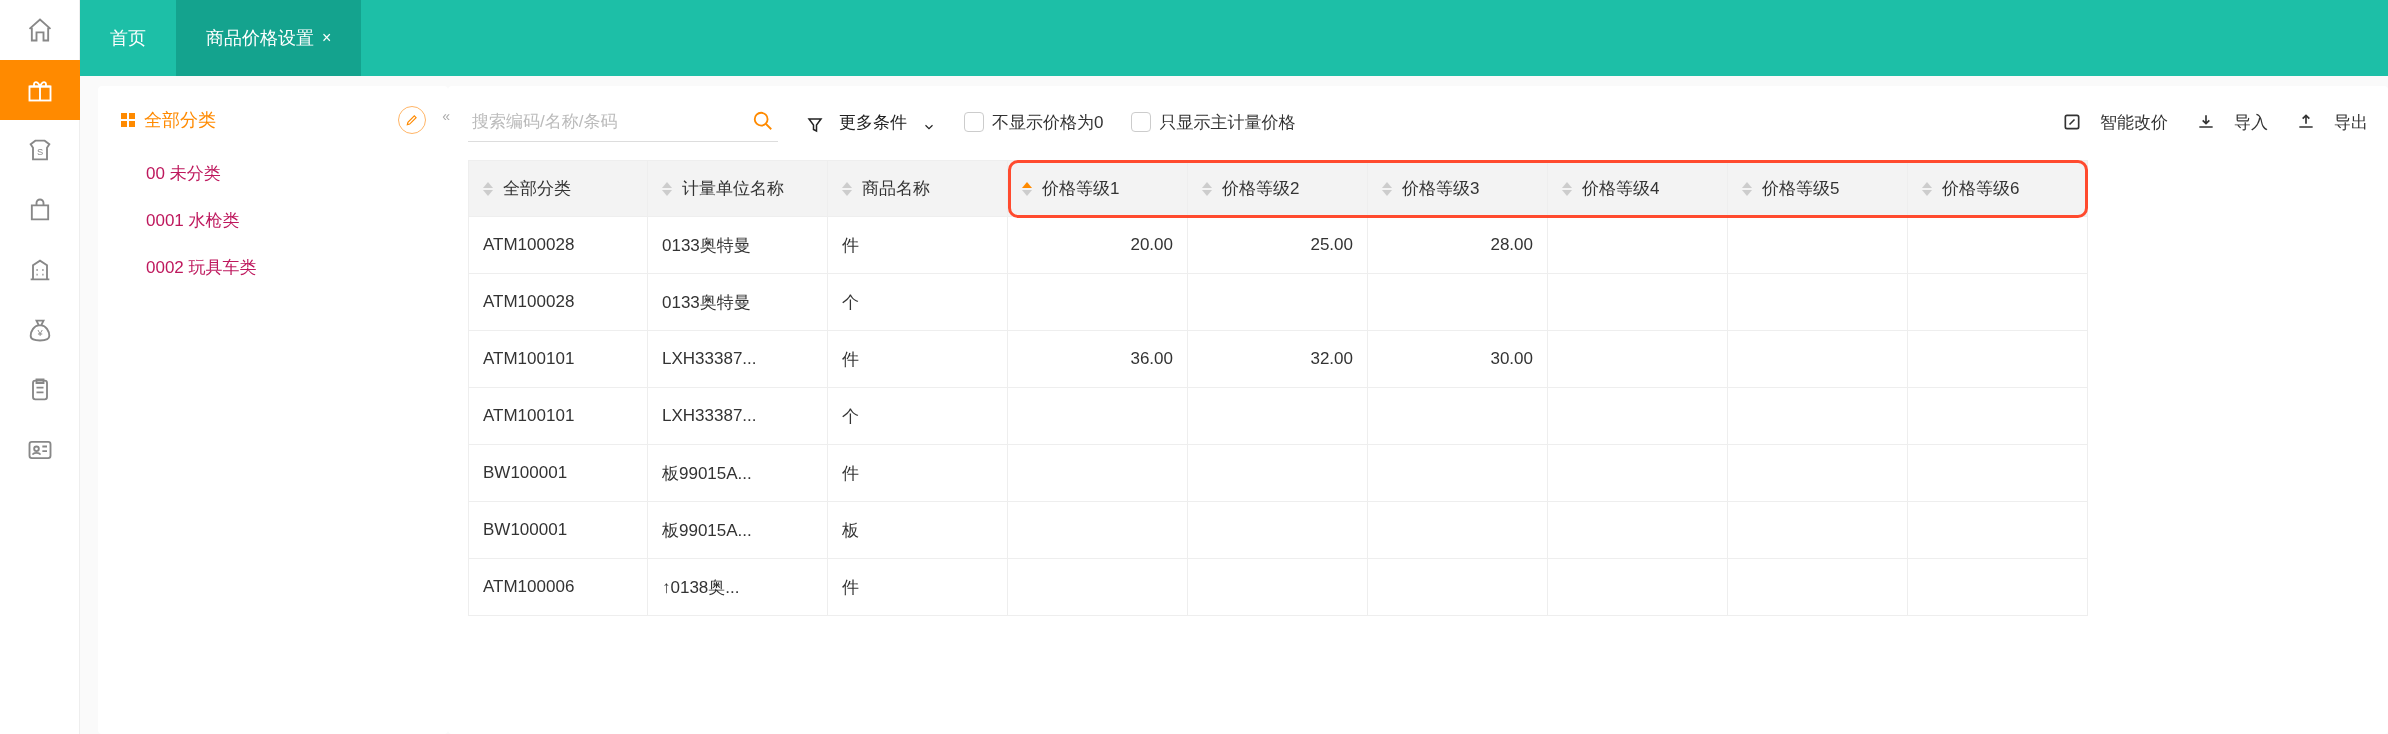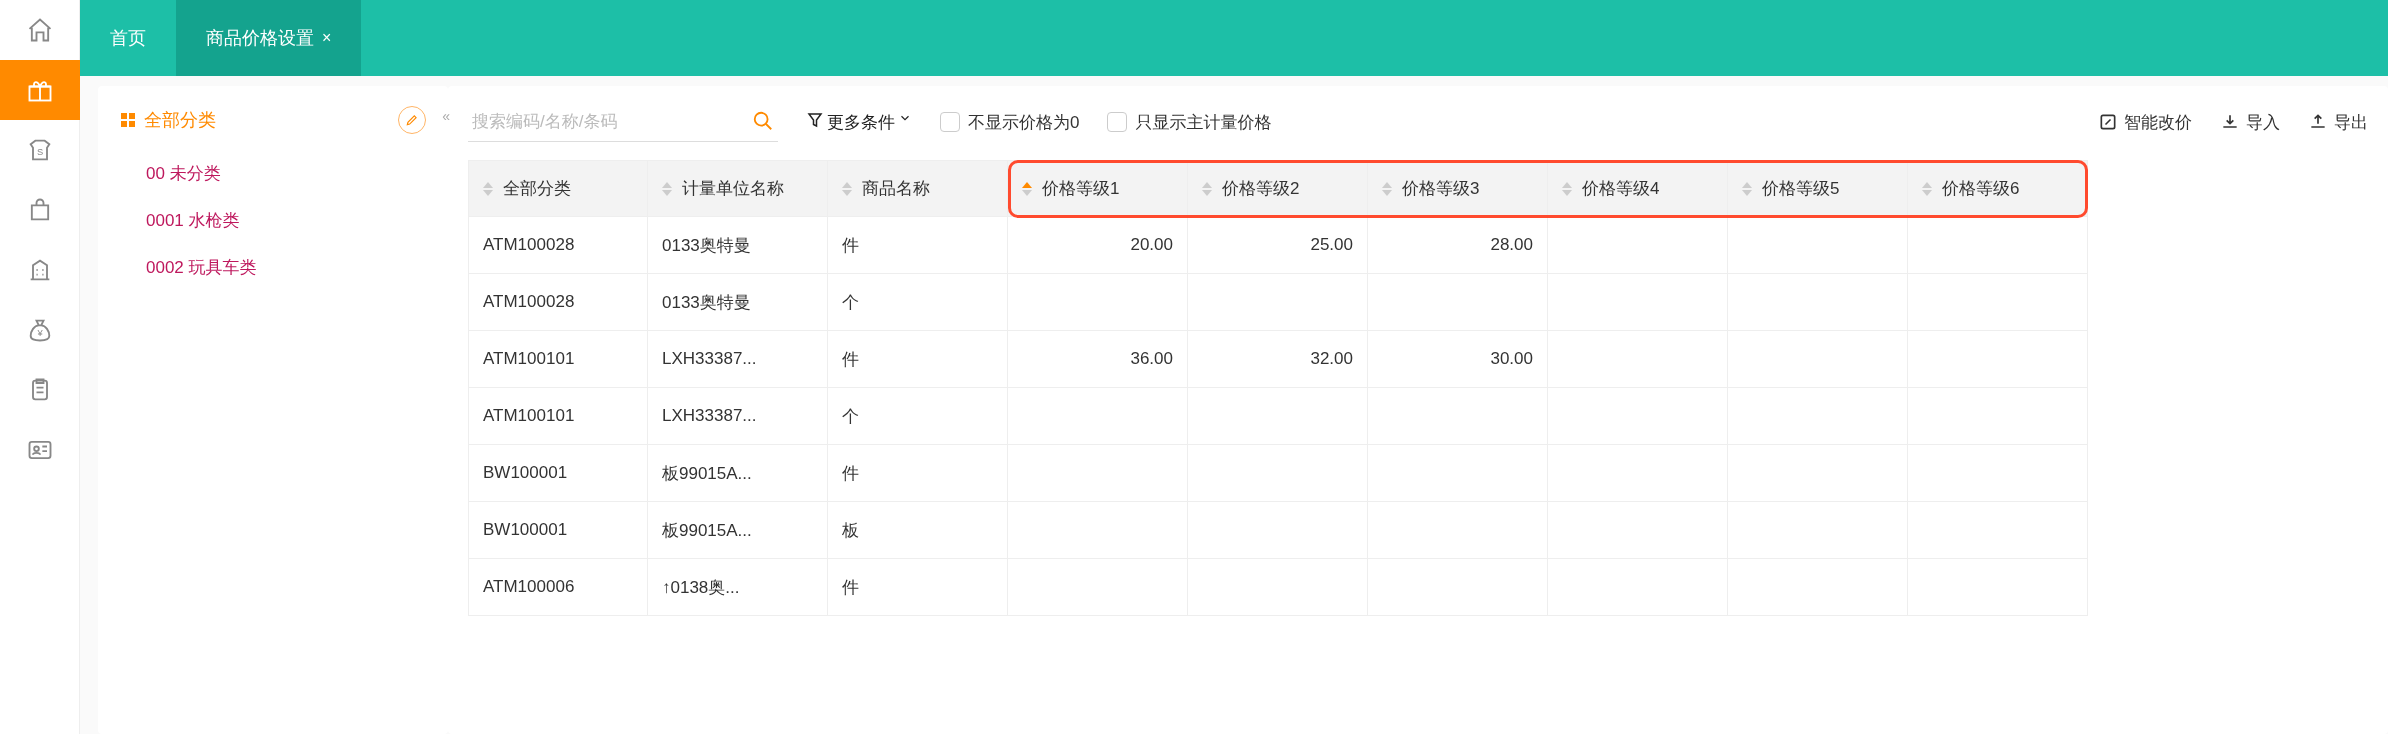--- a/index.html
+++ b/index.html
@@ -39,29 +39,29 @@
 
 .panel { flex: 1; background: #fff; margin-right: 0; border-radius: 4px; padding: 16px 20px 0 20px; display: flex; flex-direction: column; min-width: 0; }
 
 .toolbar { display: flex; align-items: center; gap: 28px; margin-bottom: 18px; }
 .searchbox { position: relative; width: 310px; }
 .searchbox input { width: 100%; height: 40px; border: none; border-bottom: 1px solid #ddd; padding: 0 36px 0 4px; font-size: 17px; outline: none; background: transparent; }
 .searchbox input::placeholder { color: #bbb; }
 .searchbox .sicon { position: absolute; right: 4px; top: 8px; color: #ff8a00; }
 .searchbox .sicon svg { width: 22px; height: 22px; }
 
-.filter-btn { display: flex; align-items: flex-start; gap: 3px; font-size: 17px; color: #222; cursor: pointer; }
+.filter-btn { display: flex; align-items: flex-end; gap: 15px; font-size: 17px; color: #222; cursor: pointer; }
 .filter-btn svg { width: 18px; height: 18px; }
 
 .checkbox-opt { display: flex; align-items: center; gap: 8px; font-size: 17px; color: #333; cursor: pointer; }
 .checkbox-opt .box { width: 20px; height: 20px; border: 1.5px solid #ccc; border-radius: 4px; }
 
 .toolbar-spacer { flex: 1; }
 
-.action-btn { display: flex; align-items: center; gap: 6px; font-size: 17px; color: #333; cursor: pointer; }
+.action-btn { display: flex; align-items: center; gap: 18px; font-size: 17px; color: #333; cursor: pointer; }
 .action-btn svg { width: 20px; height: 20px; }
 
 
 .table-wrap { position: relative; flex: 1; overflow: hidden; }
 .grid { display: grid; grid-template-columns: 180px 180px 180px repeat(6, 180px); }
 .th, .td { border-bottom: 1px solid #eee; border-right: 1px solid #eee; height: 57px; display: flex; align-items: center; padding: 0 14px; font-size: 17px; }
 .th { background: #f3f3f3; color: #333; font-weight: 500; border-top: 1px solid #eee; }
 .th.first, .td.first { border-left: 1px solid #eee; }
 .th .sort { width: 12px; margin-right: 8px; display: inline-flex; flex-direction: column; line-height: 6px; color: #ccc; }
 .th .sort .up { border-left: 5px solid transparent; border-right: 5px solid transparent; border-bottom: 6px solid #ccc; width: 0; height: 0; margin-bottom: 2px; }

